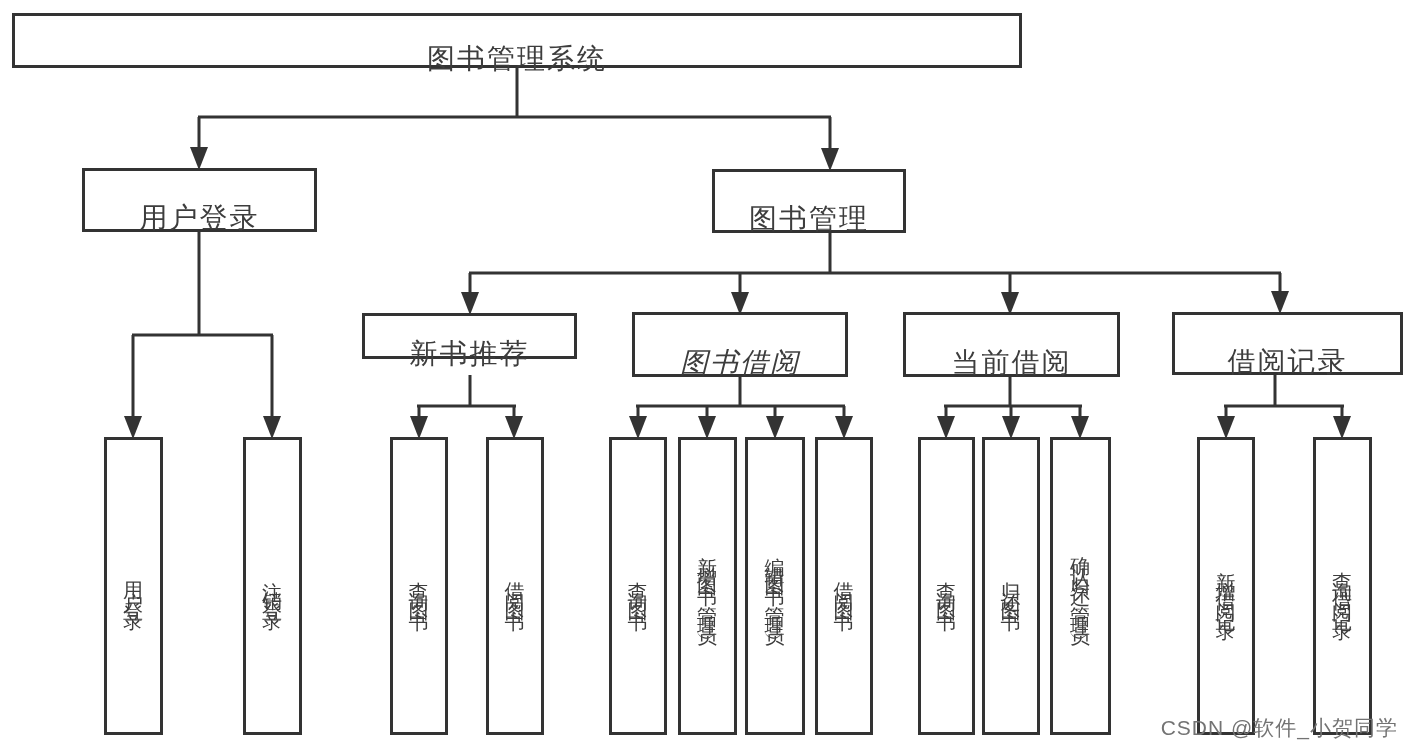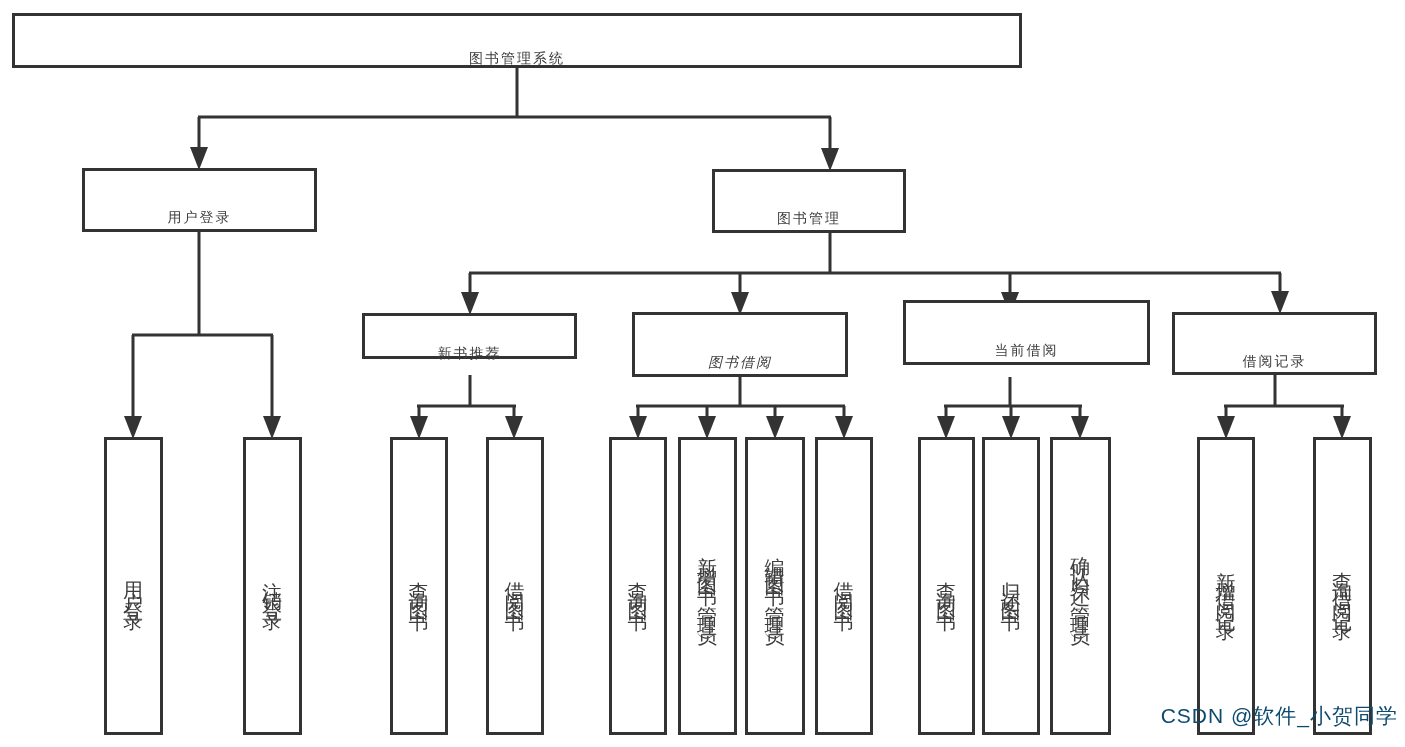--- a/index.html
+++ b/index.html
@@ -20,41 +20,41 @@
     position: absolute;
     box-sizing: border-box;
     border: 3px solid #333333;
     background: #ffffff;
     display: flex;
     align-items: center;
     justify-content: center;
     color: #3d3d3d;
   }
   .h-label {
-    font-size: 14px;
+    font-size: 28px;
     letter-spacing: 2px;
     white-space: nowrap;
     margin-top: 36px;
   }
   .leaf { top: 437px; height: 298px; }
   .v-label {
     writing-mode: vertical-rl;
     text-orientation: mixed;
     font-size: 20px;
     letter-spacing: 10px;
     line-height: 1;
     white-space: nowrap;
   }
   .watermark {
     position: absolute;
     right: 7px;
-    bottom: 17px;
+    bottom: 5px;
     font-size: 21px;
     letter-spacing: 1px;
-    color: #0c4a6e;
+    color: #737373;
     white-space: nowrap;
   }
 </style>
 </head>
 <body>
 
 <div class="canvas">
 
   <svg class="connectors" viewBox="0 0 1405 747" xmlns="http://www.w3.org/2000/svg">
     <g stroke="#333333" stroke-width="3" fill="none">
@@ -99,24 +99,24 @@
   <div class="node" style="left:712px; top:169px; width:194px; height:64px;">
     <span class="h-label">图书管理</span>
   </div>
 
   <div class="node" style="left:362px; top:313px; width:215px; height:46px;">
     <span class="h-label">新书推荐</span>
   </div>
   <div class="node" style="left:632px; top:312px; width:216px; height:65px;font-style:italic;">
     <span class="h-label">图书借阅</span>
   </div>
-  <div class="node" style="left:903px; top:300px; width:247px; height:65px;">
+  <div class="node" style="left:903px; top:312px; width:217px; height:65px;">
     <span class="h-label">当前借阅</span>
   </div>
-  <div class="node" style="left:1172px; top:312px; width:205px; height:63px;">
+  <div class="node" style="left:1172px; top:312px; width:231px; height:63px;">
     <span class="h-label">借阅记录</span>
   </div>
 
   <div class="node leaf" style="left:104px; width:59px;">
     <span class="v-label">用户登录</span>
   </div>
   <div class="node leaf" style="left:243px; width:59px;">
     <span class="v-label">注销登录</span>
   </div>
 

